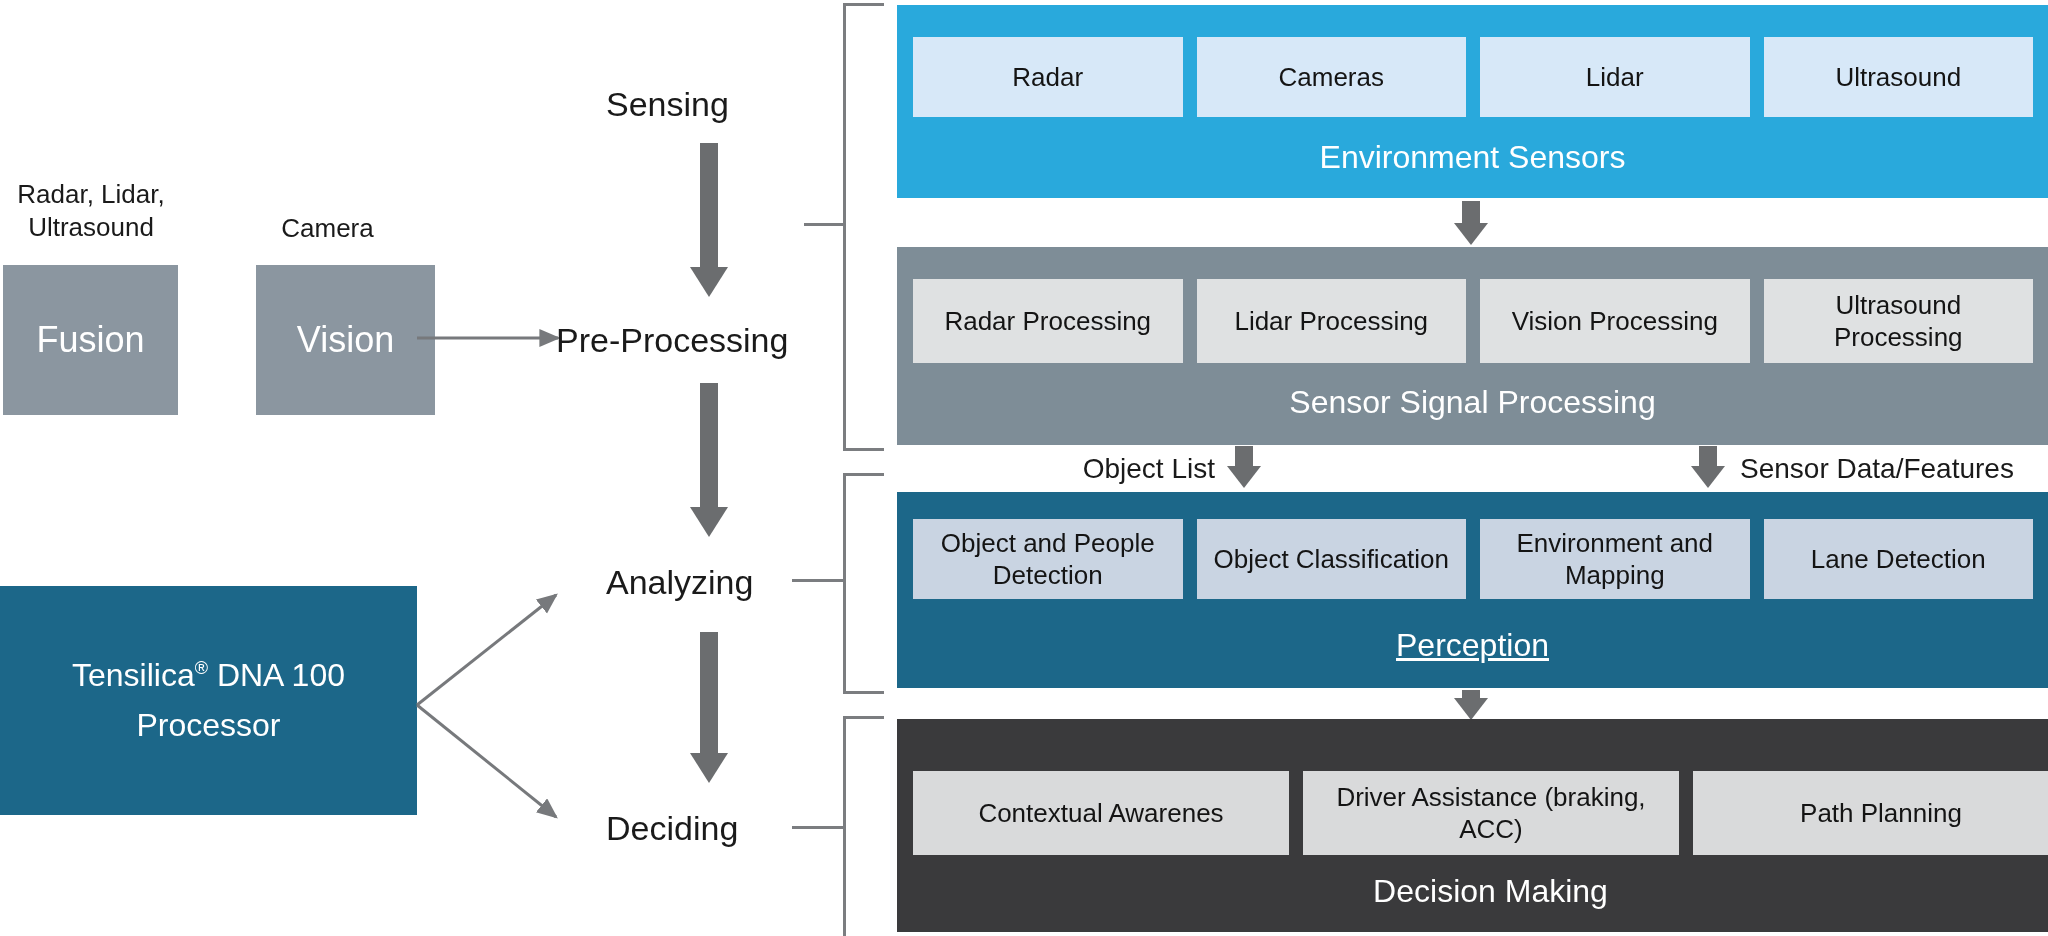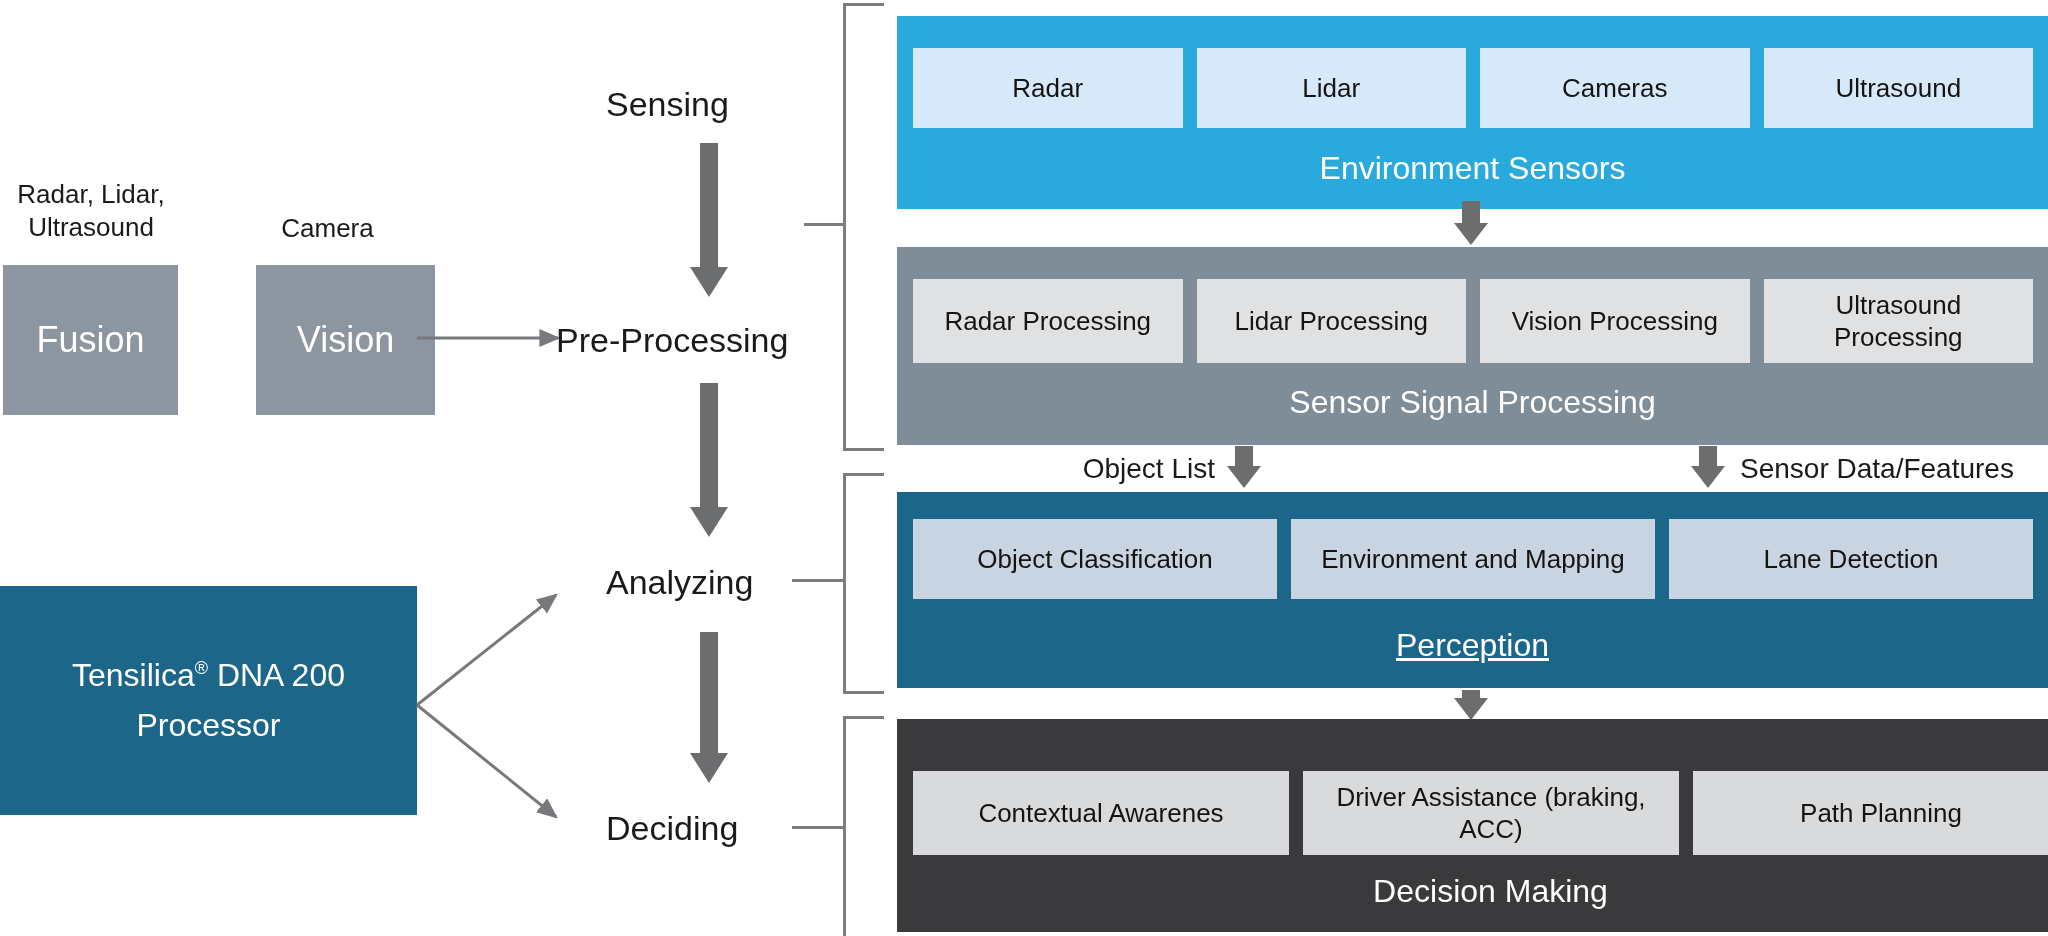--- a/index.html
+++ b/index.html
@@ -57,21 +57,21 @@
 
   <div class="abs side-box" style="left:3px;top:265px;width:175px;height:150px;">
     <span>Fusion</span>
   </div>
   <div class="abs side-box" style="left:256px;top:265px;width:179px;height:150px;">
     <span>Vision</span>
   </div>
 
   <div class="abs processor-box" style="left:0;top:586px;width:417px;height:229px;">
     <div>
-      <span>Tensilica</span><sup>®</sup><span> DNA 200</span>
+      <span>Tensilica</span><sup>®</sup><span> DNA 100</span>
       <br>
       <span>Processor</span>
     </div>
   </div>
 
   <svg class="abs" style="left:412px;top:324px;" width="168" height="28" viewBox="412 324 168 28">
     <defs>
       <marker id="ah1" markerWidth="8" markerHeight="7" refX="6.2" refY="3" orient="auto" markerUnits="strokeWidth">
         <path d="M0,0 L7,3 L0,6 z" fill="#77797c"></path>
       </marker>
@@ -108,25 +108,25 @@
 
   <div class="abs bracket" style="left:843px;top:3px;width:38px;height:442px;"></div>
   <div class="abs tick" style="left:804px;top:223px;width:39px;"></div>
 
   <div class="abs bracket" style="left:843px;top:473px;width:38px;height:215px;"></div>
   <div class="abs tick" style="left:792px;top:579px;width:51px;"></div>
 
   <div class="abs bracket" style="left:843px;top:716px;width:38px;height:218px;"></div>
   <div class="abs tick" style="left:792px;top:826px;width:51px;"></div>
 
-  <div class="panel p1" style="top:16px;height:193px;">
+  <div class="panel p1" style="top:5px;height:193px;">
     <div class="panel-items" style="top:32px;height:80px;">
         <div class="pitem">Radar</div>
+        <div class="pitem">Cameras</div>
         <div class="pitem">Lidar</div>
-        <div class="pitem">Cameras</div>
         <div class="pitem">Ultrasound</div>
       </div>
     <div class="panel-title" style="bottom:22px;">Environment Sensors</div>
   </div>
 
   <div class="abs shaft" style="left:1462px;top:201px;width:18px;height:22px;"></div>
   <div class="abs head-down-sm" style="left:1454px;top:223px;"></div>
 
   <div class="panel p2" style="top:247px;height:198px;">
     <div class="panel-items" style="top:32px;height:84px;">
@@ -141,20 +141,21 @@
   <div class="abs flow-label" style="left:1015px;top:453px;width:200px;text-align:right;">Object List</div>
   <div class="abs shaft" style="left:1235px;top:446px;width:18px;height:20px;"></div>
   <div class="abs head-down-sm" style="left:1227px;top:466px;"></div>
 
   <div class="abs shaft" style="left:1699px;top:446px;width:18px;height:20px;"></div>
   <div class="abs head-down-sm" style="left:1691px;top:466px;"></div>
   <div class="abs flow-label" style="left:1740px;top:453px;width:300px;">Sensor Data/Features</div>
 
   <div class="panel p3" style="top:492px;height:196px;">
     <div class="panel-items" style="top:27px;height:80px;">
+        <div class="pitem">Object and People Detection</div>
         <div class="pitem">Object Classification</div>
         <div class="pitem">Environment and Mapping</div>
         <div class="pitem">Lane Detection</div>
       </div>
     <div class="panel-title" style="bottom:24px;text-decoration:underline;">Perception</div>
   </div>
 
   <div class="abs shaft" style="left:1462px;top:690px;width:18px;height:8px;"></div>
   <div class="abs head-down-sm" style="left:1454px;top:698px;"></div>
 

